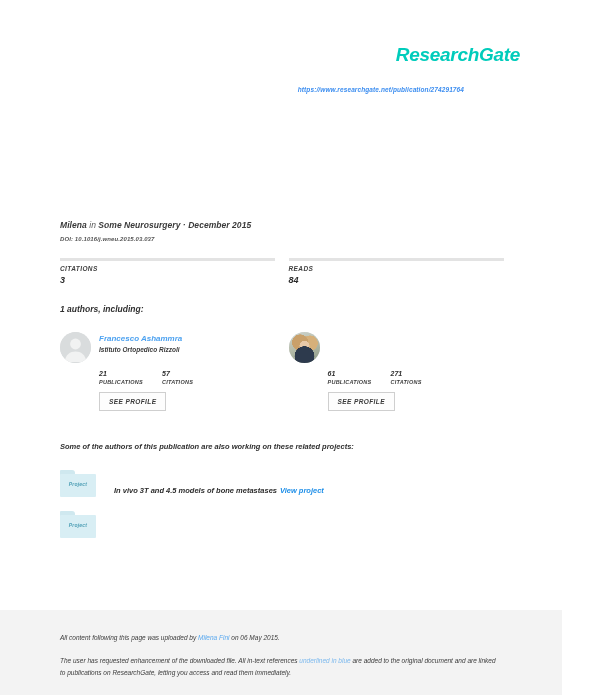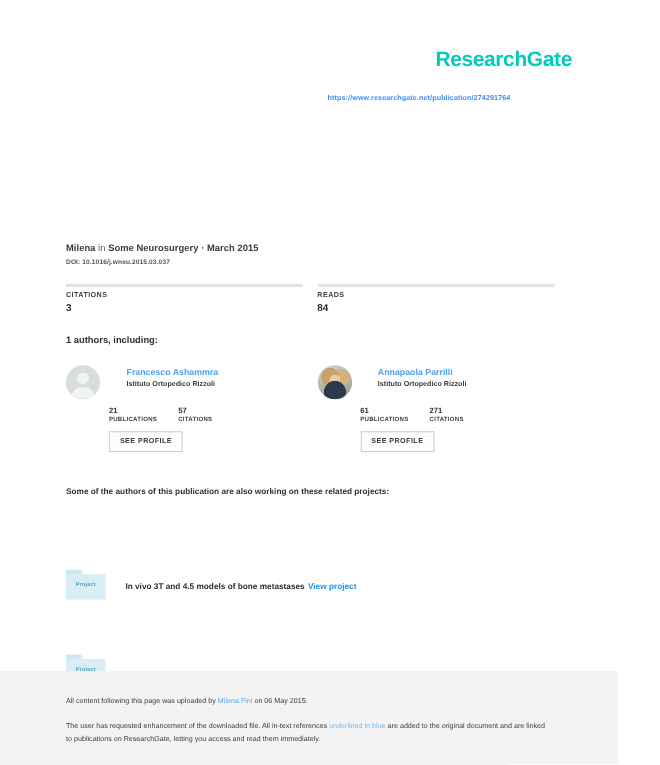--- a/index.html
+++ b/index.html
@@ -14,20 +14,21 @@
     color: #2b2b2b;
     overflow: hidden;
     position: relative;
   }
 
   .page {
     position: relative;
     width: 562px;
     height: 695px;
     box-sizing: border-box;
+    font-style: italic;
   }
 
   
   .header {
     position: absolute;
     top: 0;
     left: 0;
     right: 0;
     height: 200px;
   }
@@ -159,21 +160,21 @@
     position: absolute;
     inset: 0;
     background:
       radial-gradient(circle at 50% 78%, #2d3a4d 0 34%, rgba(45,58,77,0) 35%),
       radial-gradient(circle at 50% 44%, #e8c9a8 0 21%, rgba(232,201,168,0) 22%),
       radial-gradient(circle at 36% 34%, #c9a06a 0 28%, rgba(201,160,106,0) 29%),
       radial-gradient(circle at 68% 36%, #d6b07a 0 26%, rgba(214,176,122,0) 27%),
       linear-gradient(160deg, #cfd6d2 0%, #b9bfae 40%, #8e9a86 100%);
   }
   .author-info {
-    margin-left: 24px;
+    margin-left: 8px;
     padding-top: 1px;
   }
   .author-name {
     font-size: 8px;
     font-weight: bold;
     color: #4da2f0;
     line-height: 11px;
     white-space: nowrap;
   }
   .author-affil {
@@ -228,23 +229,22 @@
     color: #2f2f2f;
   }
   .projects {
     position: absolute;
     top: 468px;
     left: 60px;
     right: 55px;
   }
   .project-row {
     display: flex;
-    align-items: center;
+    align-items: flex-end;
     margin-bottom: 12px;
-    margin-top: 48px;
   }
   .project-icon {
     width: 36px;
     height: 29px;
     flex: 0 0 auto;
     position: relative;
   }
   .folder {
     position: absolute;
     left: 0;
@@ -344,21 +344,21 @@
     <div class="logo">ResearchGate</div>
     <div class="doc-url">https://www.researchgate.net/publication/274291764</div>
   </div>
 
   <div class="meta">
     <div class="meta-line">
       <span>Milena</span>
       <span class="lite">in</span>
       <span>Some Neurosurgery</span>
       <span>·</span>
-      <span>March 2015</span>
+      <span>December 2015</span>
     </div>
     <div class="meta-doi">DOI: 10.1016/j.wneu.2015.03.037</div>
   </div>
 
   <div class="stats">
     <div class="stat-col">
       <div class="stat-rule"></div>
       <div class="stat-label">CITATIONS</div>
       <div class="stat-value">3</div>
     </div>
@@ -398,24 +398,20 @@
         </div>
       </div>
       <div class="see-profile">SEE PROFILE</div>
     </div>
 
     <div class="author-card">
       <div class="author-top">
         <div class="avatar">
           <div class="avatar-photo"></div>
         </div>
-        <div class="author-info">
-          <div class="author-name">Annapaola Parrilli</div>
-          <div class="author-affil">Istituto Ortopedico Rizzoli</div>
-        </div>
       </div>
       <div class="author-stats">
         <div class="author-stat">
           <div class="author-stat-value">61</div>
           <div class="author-stat-label">PUBLICATIONS</div>
         </div>
         <div class="author-stat">
           <div class="author-stat-value">271</div>
           <div class="author-stat-label">CITATIONS</div>
         </div>

